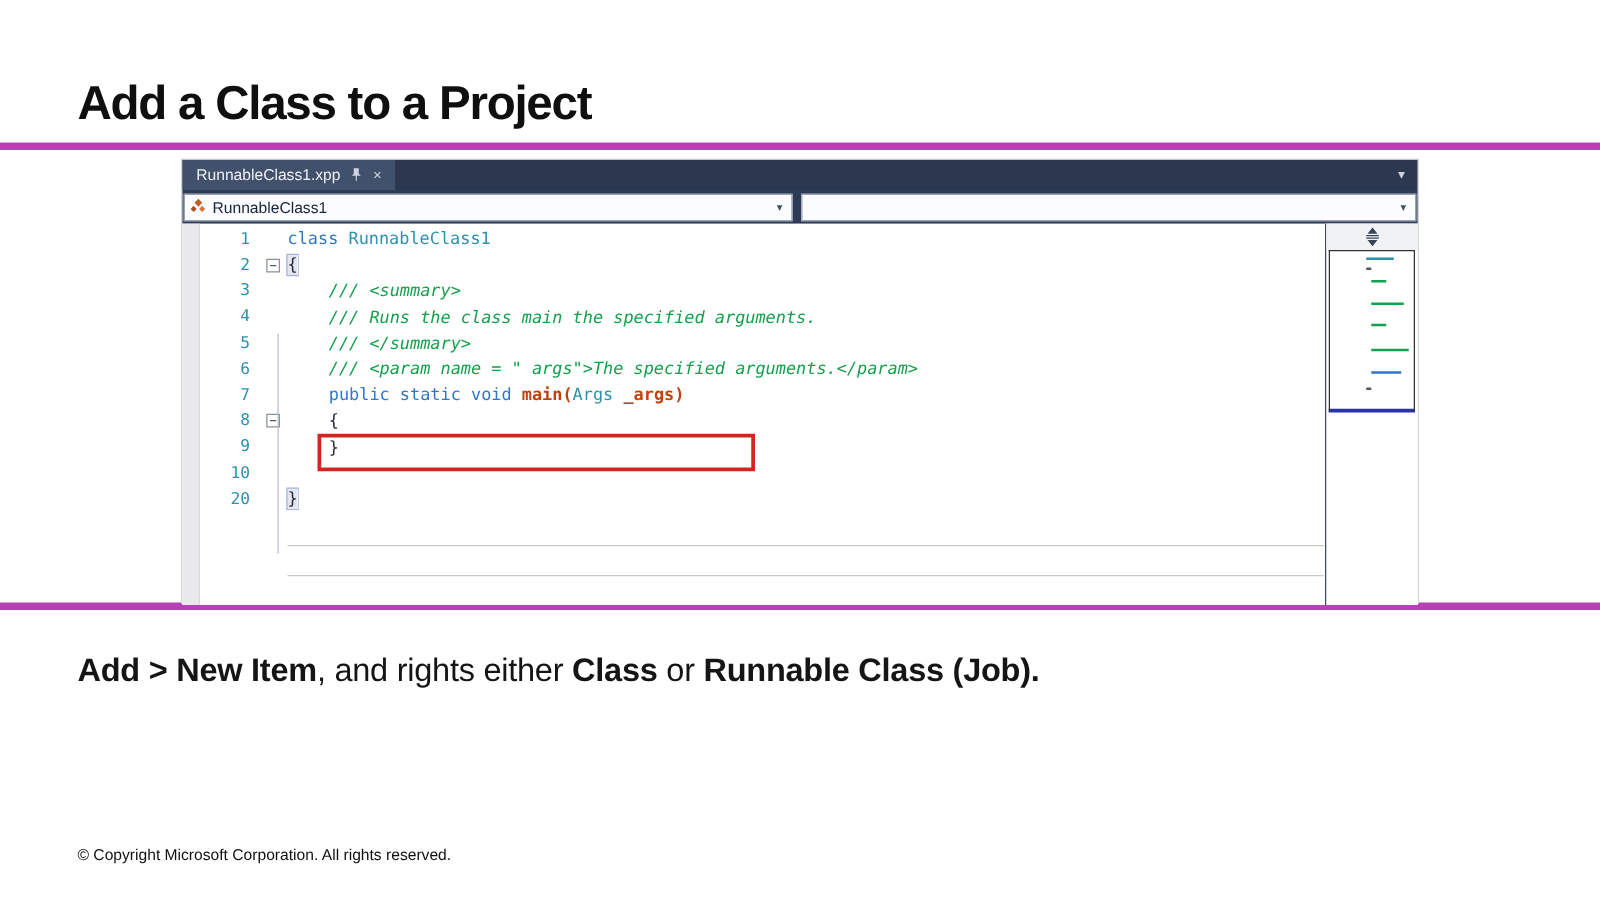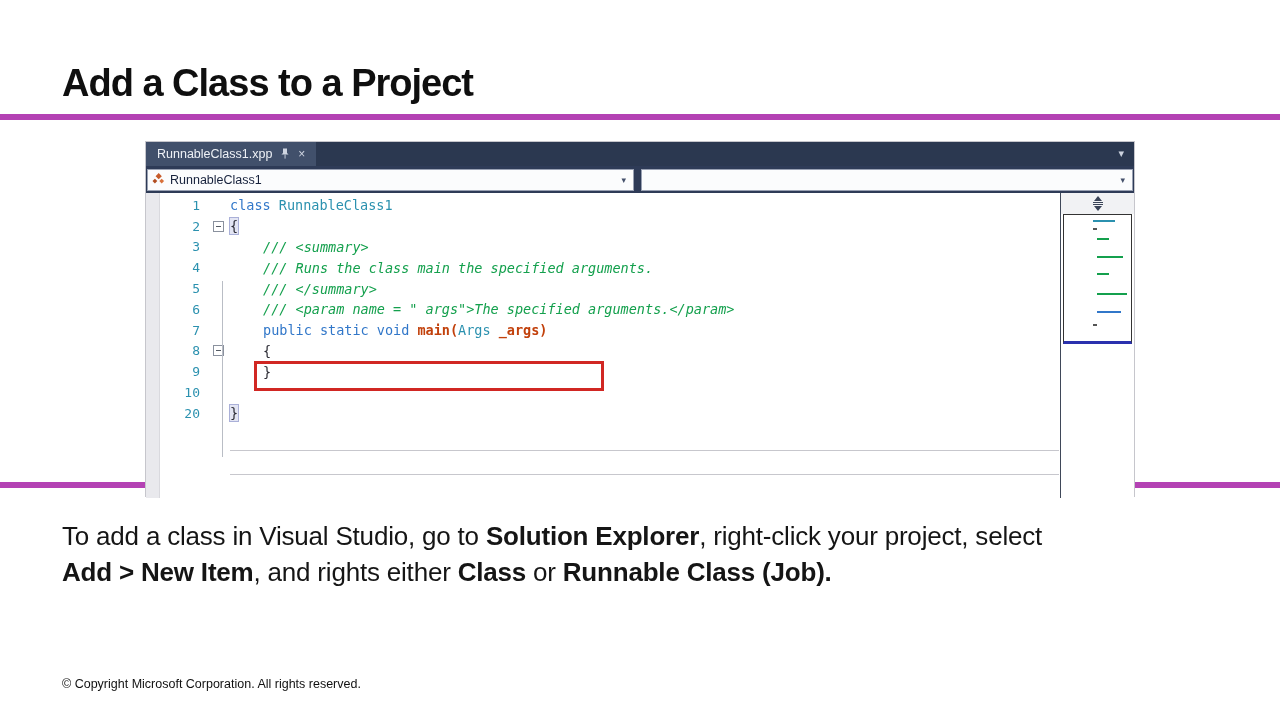--- a/index.html
+++ b/index.html
@@ -7,21 +7,21 @@
   .abs{position:absolute;}
   
   #slide-title{left:62px;top:62px;font-size:38px;font-weight:700;color:#0f0f0f;letter-spacing:-1px;}
   .accent-rule{left:0;width:1280px;height:6px;background:#b442b4;}
   #rule-top{top:114px;} #rule-bottom{top:482px;}
   #body-text{left:62px;top:518px;font-size:26px;line-height:36px;color:#151515;white-space:nowrap;letter-spacing:-0.2px;}
   #body-text b{font-weight:700;}
   #footer-copyright{left:62px;top:677px;font-size:12.5px;color:#111;}
   
   #vs-block{left:145px;top:127px;width:990px;height:356px;border:1px solid #c6c6cc;box-sizing:border-box;
-            background:#fff;margin-top:14px;}
+            background:#fff;}
   
   #tab-bar{position:relative;height:24px;background:#2b3850;}
   #active-tab{position:absolute;left:0;top:0;height:24px;background:#41506b;display:flex;align-items:center;
               gap:8px;padding:0 11px;}
   #active-tab .tab-label{font-size:12.5px;color:#eef1f6;}
   .tab-ico{color:#cfd5e1;font-size:12px;line-height:12px;}
   #tab-overflow{position:absolute;right:10px;top:5px;color:#ccd2de;font-size:11px;}
   
   #nav-bar{position:relative;height:27px;background:#2e3b57;display:flex;align-items:center;gap:7px;
            padding:0 1px;box-sizing:border-box;}
@@ -182,17 +182,16 @@
           <div class="mini-line" style="top: 58px; left: 33px; width: 12px; background: rgb(20, 160, 77);"></div>
           <div class="mini-line" style="top: 78px; left: 33px; width: 30px; background: rgb(20, 160, 77);"></div>
           <div class="mini-line" style="top: 96px; left: 33px; width: 24px; background: rgb(49, 119, 201);"></div>
           <div class="mini-line" style="top: 109px; left: 29px; width: 4px; background: rgb(85, 85, 85);"></div>
         </div>
     </div>
   </div>
 </div>
 
 <div class="abs" id="body-text">
-  <div id="body-line-1"><span>To add a class in Visual Studio, go to </span><b>Solution Explorer</b><span>, right-click your project, select </span></div>
   <div id="body-line-2"><b>Add &gt; New Item</b><span>, and rights either </span><b>Class</b><span> or </span><b>Runnable Class (Job).</b></div>
 </div>
 
 <div class="abs" id="footer-copyright">© Copyright Microsoft Corporation. All rights reserved.</div>
 
 </body></html>

